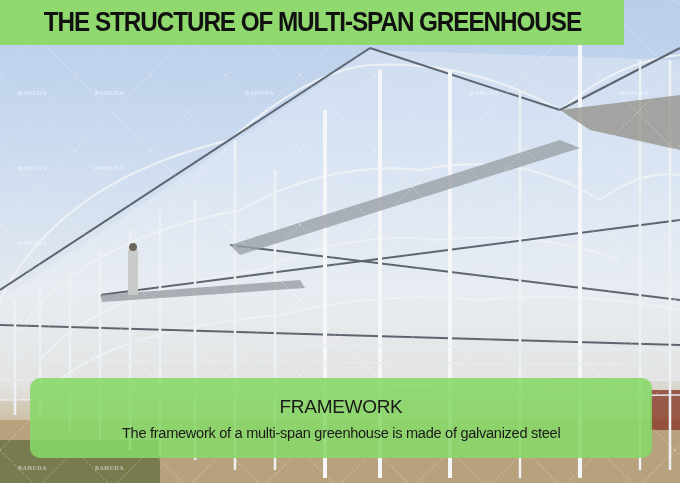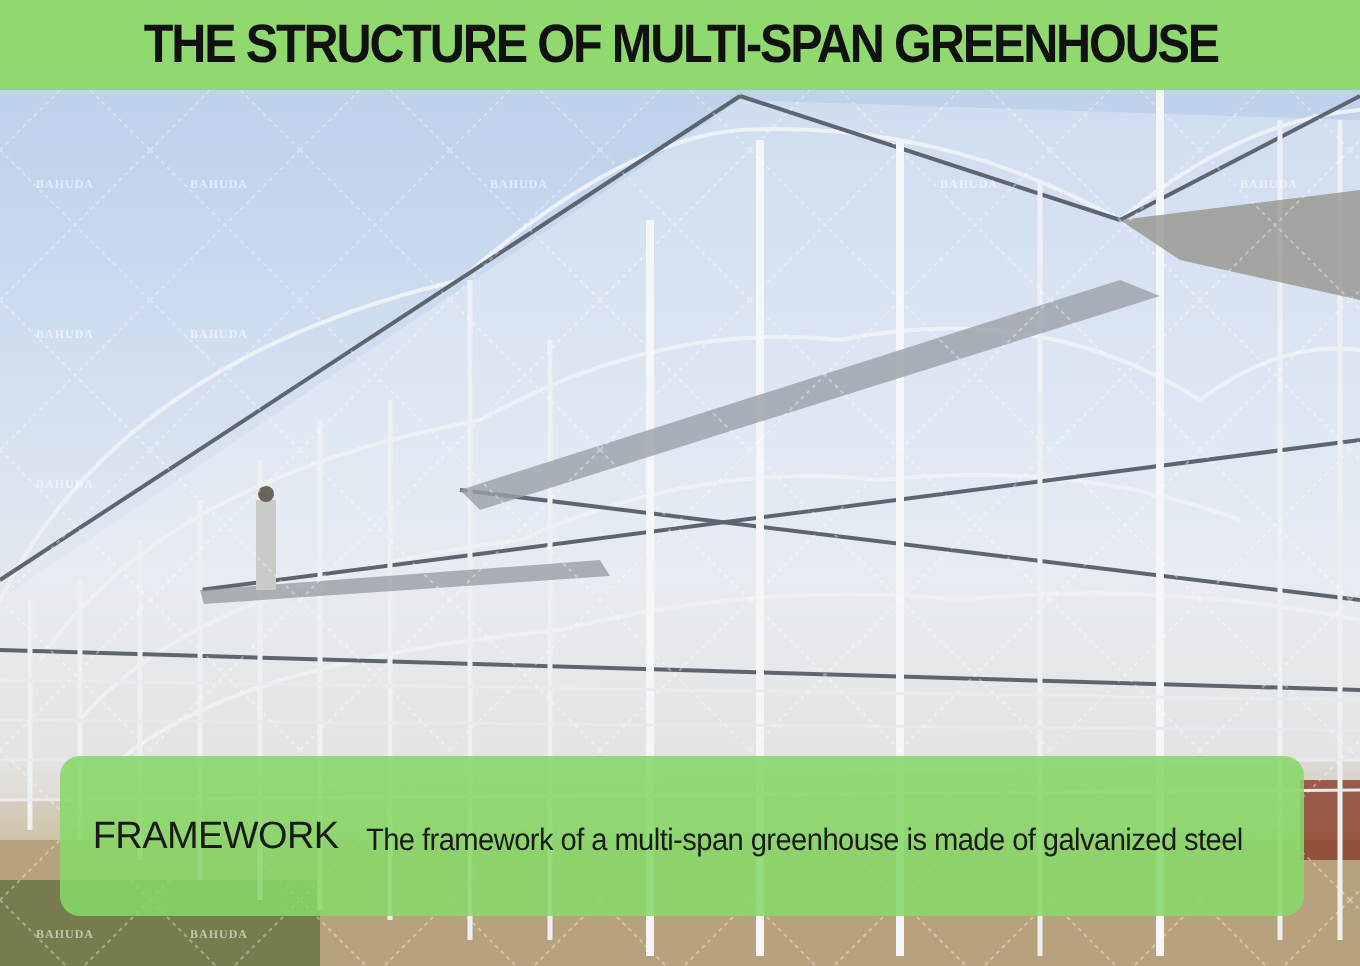--- a/index.html
+++ b/index.html
@@ -5,25 +5,25 @@
   * { margin:0; padding:0; box-sizing:border-box; }
   html, body { width:680px; height:483px; overflow:hidden; background:#fff; }
   .canvas { position:relative; width:680px; height:483px; overflow:hidden; font-family:"Liberation Sans", "DejaVu Sans", sans-serif; }
 
   
   .photo { position:absolute; left:0; top:0; width:680px; height:483px;
     background: linear-gradient(180deg, #b9cde9 0%, #c7d8ef 25%, #d7e2f0 45%, #e3e8ee 60%, #dcdcd8 78%, #cdbfa4 88%, #b9a583 100%); }
   .photo svg { position:absolute; left:0; top:0; }
 
   
-  .header { position:absolute; left:0; top:0; width:680px; height:45px; background:#8fd96f; display:flex; align-items:center; justify-content:center; }
+  .header { position:absolute; left:0; top:0; width:624px; height:45px; background:#8fd96f; display:flex; align-items:center; justify-content:center; }
   .header-title { font-family:"Liberation Sans", "DejaVu Sans", sans-serif; font-weight:bold; font-size:27px; color:#111; letter-spacing:-1.2px; transform:scaleX(0.9); white-space:nowrap; }
 
   
-  .caption { position:absolute; left:30px; top:378px; width:622px; height:80px; background:rgba(134,216,104,0.88); border-radius:10px; display:flex; flex-direction:row; align-items:center; justify-content:center; }
+  .caption { position:absolute; left:30px; top:378px; width:622px; height:80px; background:rgba(134,216,104,0.88); border-radius:10px; display:flex; flex-direction:column; align-items:center; justify-content:center; }
   .caption-title { font-size:19px; color:#1a1a1a; letter-spacing:-0.3px; margin-top:2px; }
   .caption-text { font-size:15.5px; color:#1a1a1a; margin-top:6px; letter-spacing:-0.3px; transform:scaleX(0.94); white-space:nowrap; }
 
   
   .wm { position:absolute; color:rgba(255,255,255,0.55); font-family:"Liberation Serif", serif; font-size:6px; font-weight:bold; letter-spacing:0.5px; text-align:center; line-height:7px; pointer-events:none; }
 </style>
 </head>
 <body>
 
 <div class="canvas">

